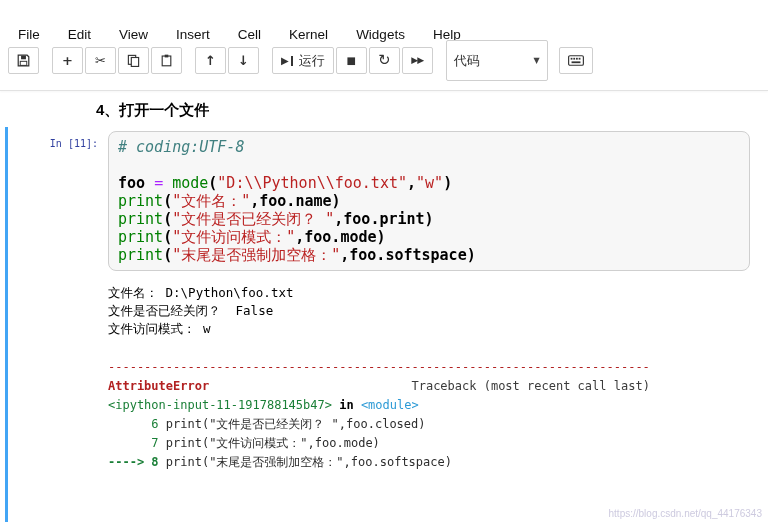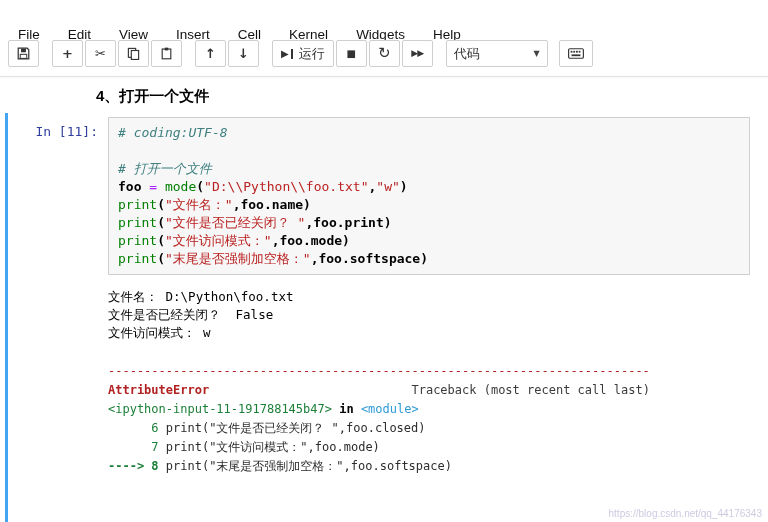--- a/index.html
+++ b/index.html
@@ -32,21 +32,21 @@
     background: #fff; color: #333;
     font-size: 13px; margin-right: 2px; cursor: pointer;
     padding: 0 8px;
   }
   .tbtn .glyph { font-family: "DejaVu Sans", sans-serif; line-height: 1; }
   .glyph-small { font-size: 10px; }
   .glyph-ff { font-size: 9px; letter-spacing: -1px; }
   .run-bar { display: inline-block; width: 2px; height: 10px; background: #333; margin-left: 2px; }
   .run-label { margin-left: 6px; font-size: 13px; color: #333; }
   .cell-type-select {
-    width: 102px; height: 27px;
+    width: 102px; height: 41px;
     border: 1px solid var(--border, #cfcfcf); border-radius: 2px;
     background: #fff; display: flex; align-items: center; justify-content: space-between;
     padding: 0 7px; font-size: 13px; color: #333; margin-right: 11px; cursor: pointer;
   }
   .caret { font-size: 8px; color: #444; font-family: "DejaVu Sans", sans-serif; }
   
   .notebook { padding-top: 7px; }
   .section-heading {
     margin: 3px 0 7px 96px;
     font-size: 15px; font-weight: 700; color: #000;
@@ -55,31 +55,31 @@
     margin-left: 5px;
     border-left: 3px solid var(--selected-cell, #42A5F5);
     min-height: 424px;
     padding-top: 4px;
   }
   .input-row { display: flex; }
   .prompt {
     width: 100px; flex: 0 0 100px;
     text-align: right; padding: 7px 10px 0 0;
     font-family: "DejaVu Sans Mono", monospace;
-    font-size: 13px; color: var(--prompt-blue, #303F9F);
+    font-size: 10px; color: var(--prompt-blue, #303F9F);
     white-space: pre;
   }
   .code-box {
     flex: 1; margin-right: 18px;
     background: var(--code-bg, #f7f7f7);
     border: 1px solid var(--border, #cfcfcf);
-    border-radius: 0;
+    border-radius: 8px;
     padding: 6px 9px;
     font-family: "DejaVu Sans Mono", monospace;
-    font-size: 13px; line-height: 18px;
+    font-size: 15px; line-height: 18px;
   }
   .line { white-space: pre; min-height: 18px; }
   .output-area {
     margin: 13px 18px 0 100px;
     font-family: "DejaVu Sans Mono", monospace;
     font-size: 12.5px; line-height: 18px; color: #000;
   }
   .traceback-area {
     margin: 20px 10px 0 100px;
     font-family: "DejaVu Sans Mono", monospace;
@@ -200,21 +200,20 @@
 <div class="notebook">
 
   <div class="section-heading">4、打开一个文件</div>
 
   <div class="code-cell">
     <div class="input-row">
       <div class="prompt">In [11]:</div>
       <div class="code-box" id="code-lines">
           <div class="line"><span class="tok-com"># coding:UTF-8</span></div>
           <div class="line">&nbsp;</div>
-          <div class="line"><span class="tok-com"># 打开一个文件</span></div>
           <div class="line"><span class="tok-plain">foo </span><span class="tok-op">=</span><span class="tok-plain"> </span><span class="tok-builtin">mode</span><span class="tok-plain">(</span><span class="tok-str">"D:\\Python\\foo.txt"</span><span class="tok-plain">,</span><span class="tok-str">"w"</span><span class="tok-plain">)</span></div>
           <div class="line"><span class="tok-builtin">print</span><span class="tok-plain">(</span><span class="tok-str">"文件名："</span><span class="tok-plain">,foo.name)</span></div>
           <div class="line"><span class="tok-builtin">print</span><span class="tok-plain">(</span><span class="tok-str">"文件是否已经关闭？ "</span><span class="tok-plain">,foo.print)</span></div>
           <div class="line"><span class="tok-builtin">print</span><span class="tok-plain">(</span><span class="tok-str">"文件访问模式："</span><span class="tok-plain">,foo.mode)</span></div>
           <div class="line"><span class="tok-builtin">print</span><span class="tok-plain">(</span><span class="tok-str">"末尾是否强制加空格："</span><span class="tok-plain">,foo.softspace)</span></div>
         </div>
     </div>
 
     <div class="output-area" id="output-lines">
         <div class="line">文件名： D:\Python\foo.txt</div>

